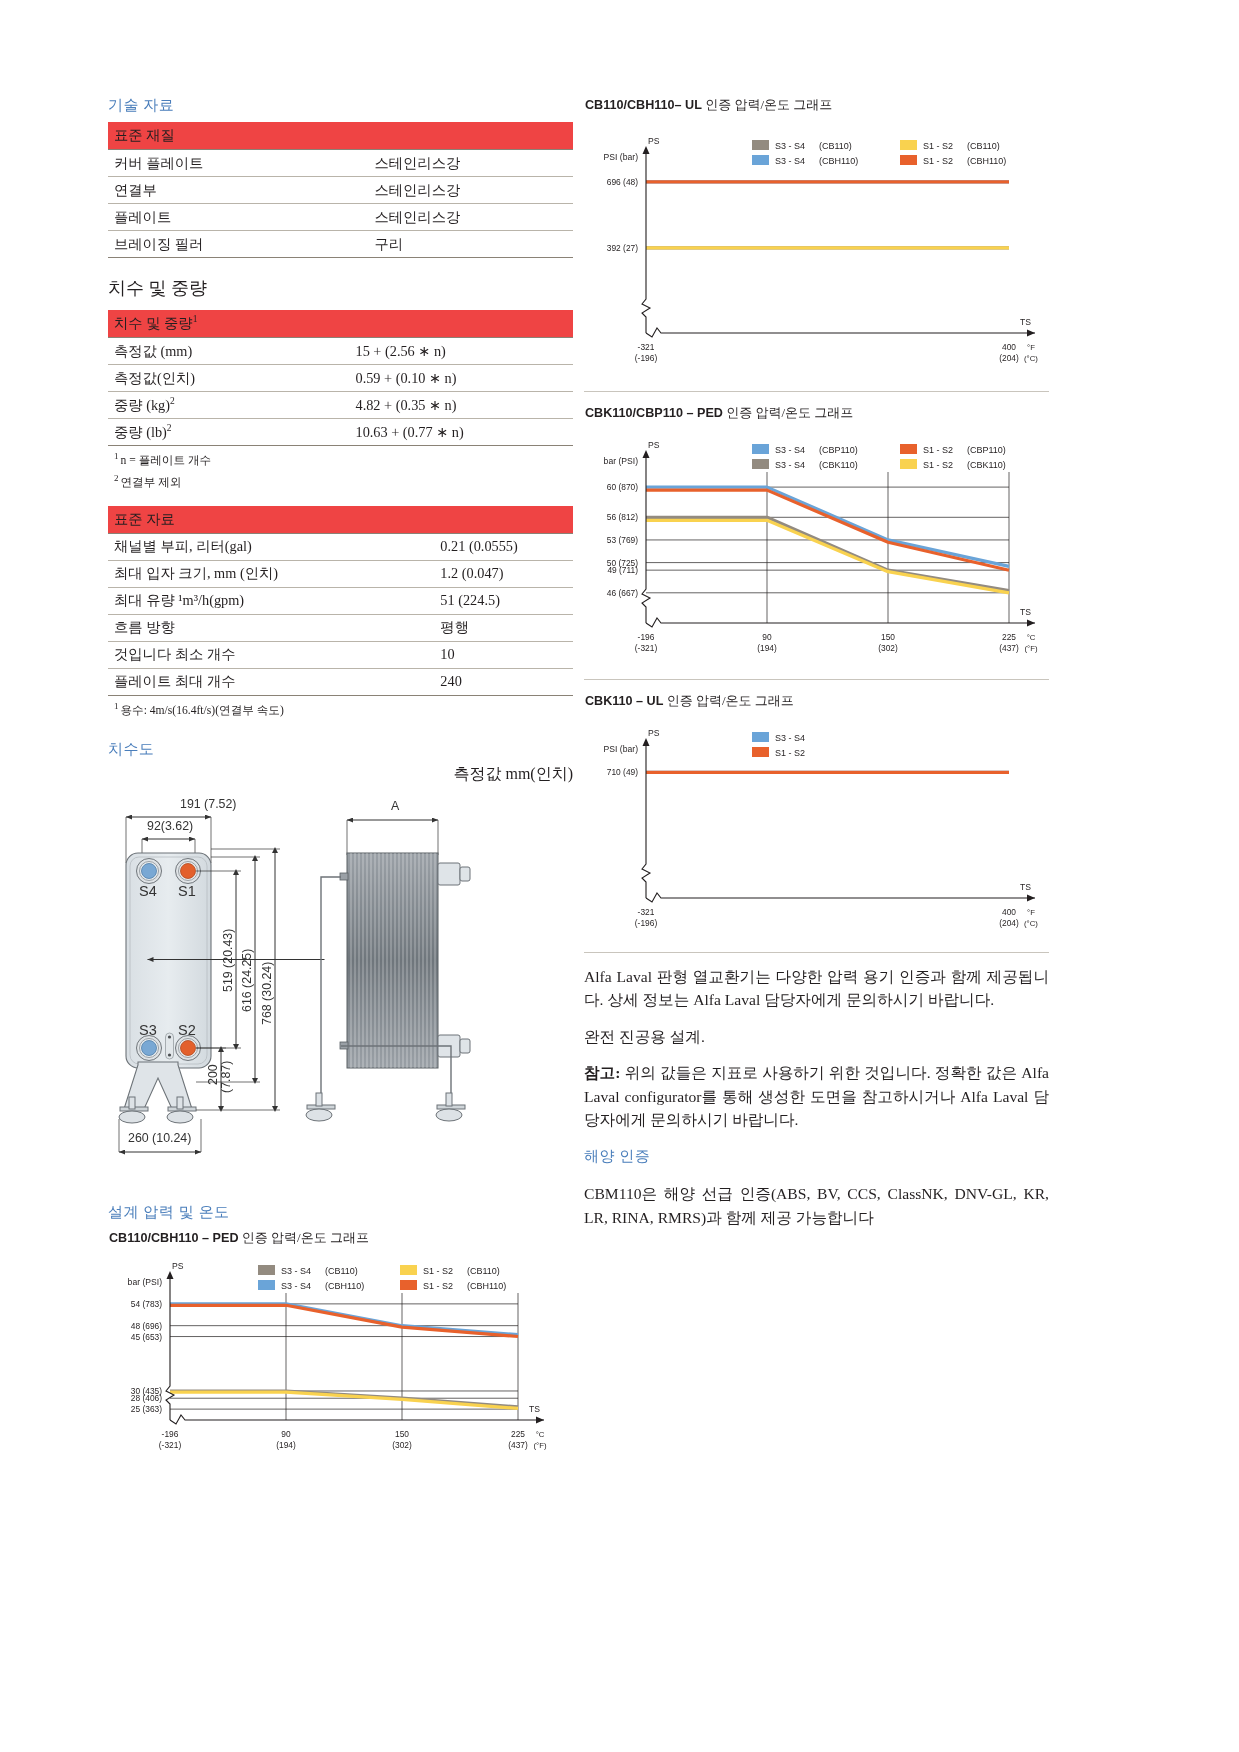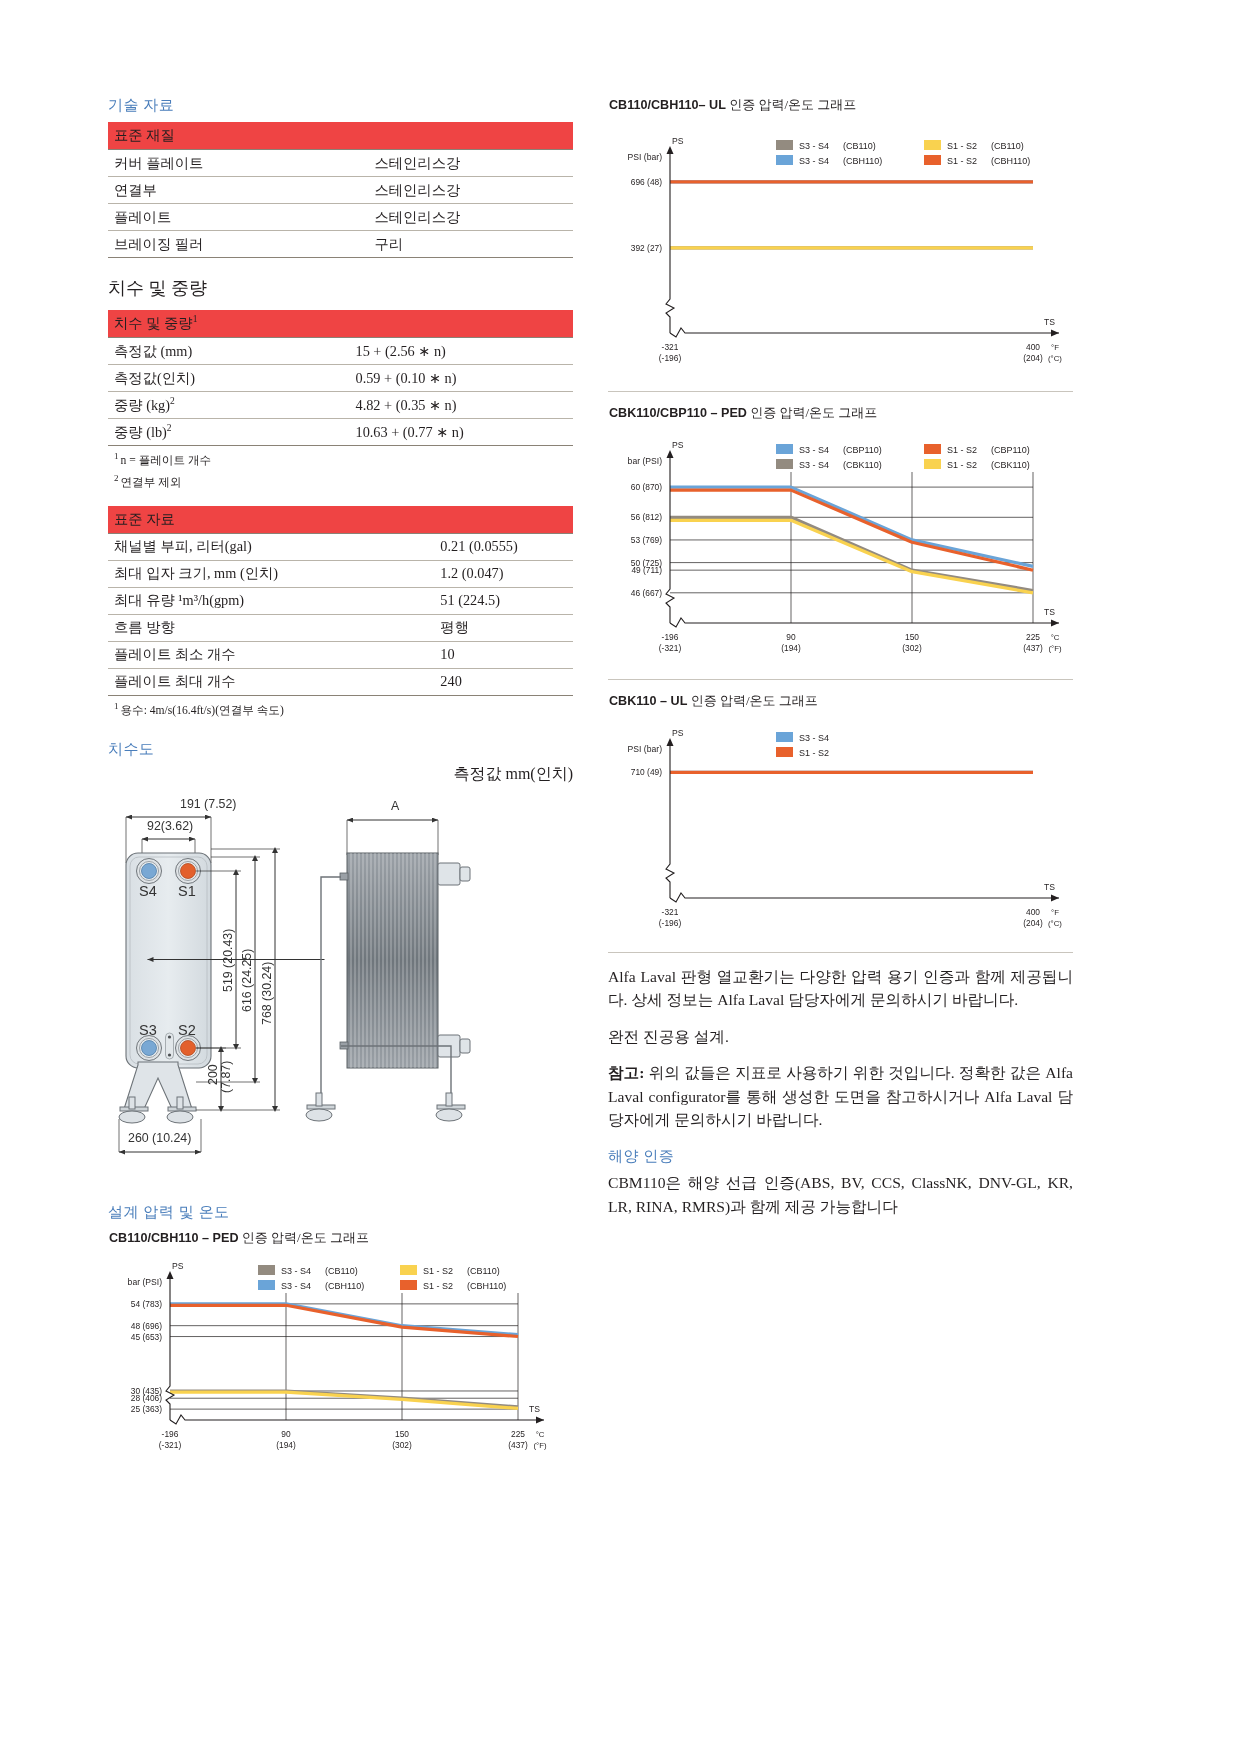--- a/index.html
+++ b/index.html
@@ -5,21 +5,21 @@
   html,body{margin:0;padding:0;}
   body{
     width:1239px;height:1752px;background:#ffffff;
     font-family:"Liberation Serif", serif;
     color:#231f20;position:relative;overflow:hidden;
   }
   .page{position:absolute;inset:0;}
 
   
   .col-left{position:absolute;left:108px;top:96px;width:465px;}
-  .col-right{position:absolute;left:608px;top:96px;width:465px;}
+  .col-right{position:absolute;left:584px;top:96px;width:465px;}
 
   
   h2.blue{
     font-family:"Liberation Sans", sans-serif;
     font-weight:400;font-size:15px;color:#4a7ebb;
     margin:0 0 7px 0;letter-spacing:.4px;
   }
   h3.black{
     font-family:"Liberation Serif", serif;
     font-weight:400;font-size:18px;color:#231f20;
@@ -59,21 +59,21 @@
 
   svg{display:block;}
   .axlabel{font-family:"Liberation Sans",sans-serif;font-size:8.4px;fill:#231f20;}
   .axlabel.sm{font-size:7.8px;}
   .legtext{font-family:"Liberation Sans",sans-serif;font-size:9px;fill:#231f20;}
   .pslab{font-family:"Liberation Sans",sans-serif;font-size:8.6px;fill:#231f20;}
 
   
   .body-txt{font-size:15.6px;line-height:1.5;margin:0 0 13px 0;text-align:justify;}
   .body-txt b{font-weight:700;}
-  h2.blue.tight{margin-top:16px;margin-bottom:5px;}
+  h2.blue.tight{margin-top:16px;margin-bottom:16px;}
 
   
   .dimtxt{font-family:"Liberation Sans",sans-serif;font-size:12.4px;fill:#333;}
   .porttxt{font-family:"Liberation Sans",sans-serif;font-size:14.5px;fill:#333;}
 </style>
 </head>
 <body>
 
 <div class="page">
 
@@ -158,21 +158,21 @@
        </tr>
           <tr>
          <td>최대 유량 ¹m³/h(gpm)</td>
          <td class="val">51 (224.5)</td>
        </tr>
           <tr>
          <td>흐름 방향</td>
          <td class="val">평행</td>
        </tr>
           <tr>
-         <td>플레이트 최소 개수</td>
+         <td>것입니다 최소 개수</td>
          <td class="val">10</td>
        </tr>
           <tr>
          <td>플레이트 최대 개수</td>
          <td class="val">240</td>
        </tr>
         </tbody>
     </table>
     <div id="std-fn">
         <div class="fn"><sup>1</sup><span>용수: 4m/s(16.4ft/s)(연결부 속도)</span></div>

